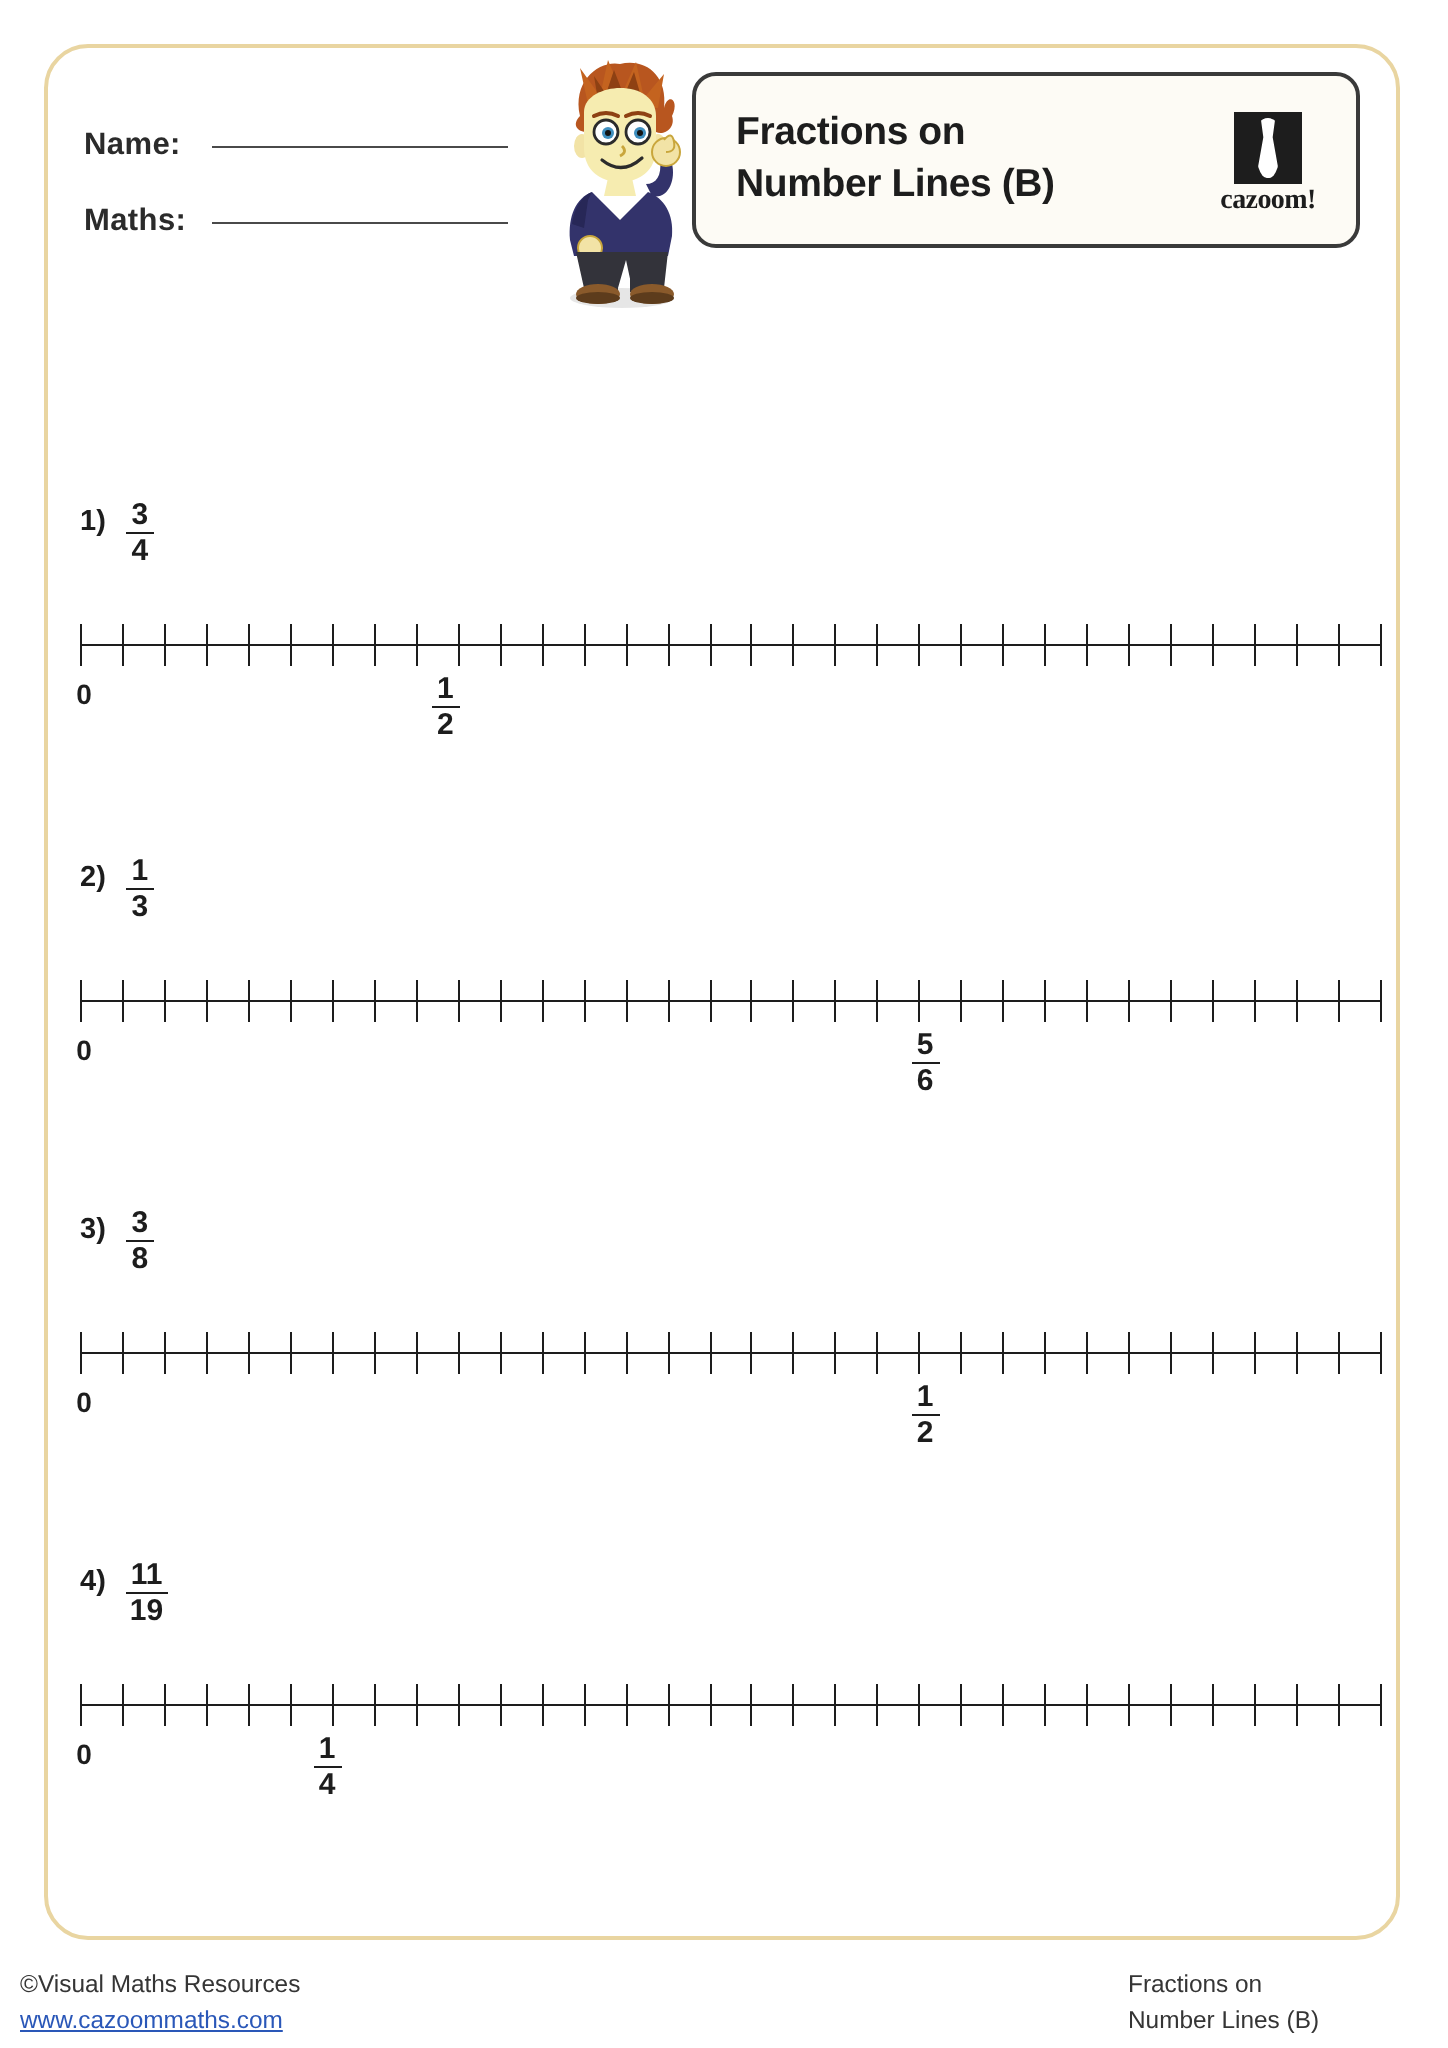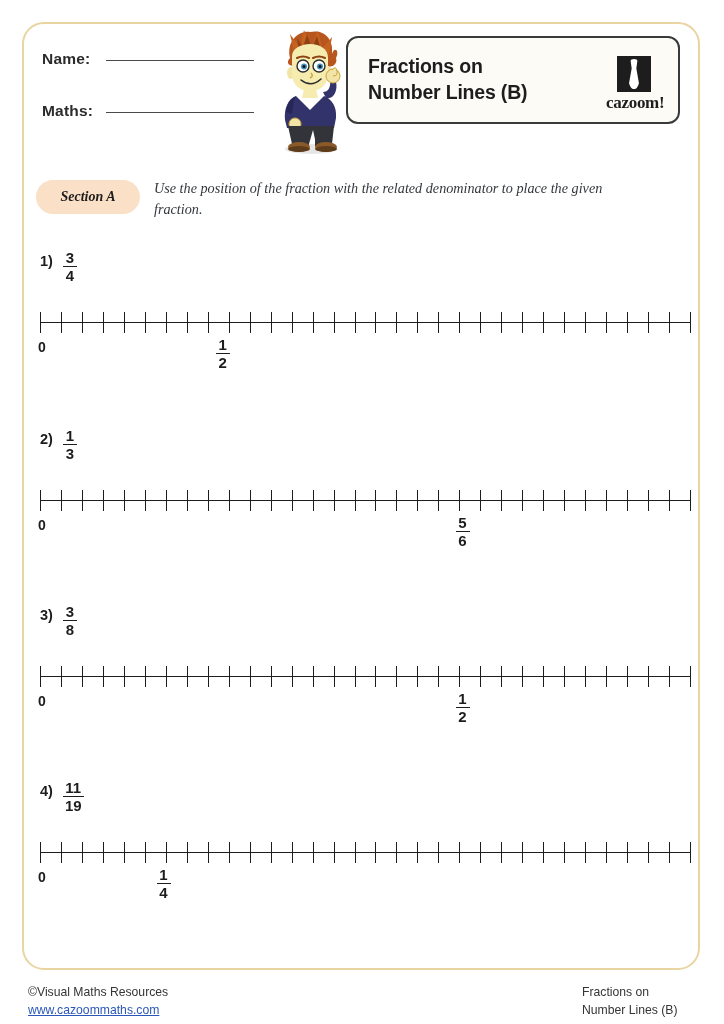--- a/index.html
+++ b/index.html
@@ -113,21 +113,21 @@
     width: 13px;
     height: 30px;
     background: #ffffff;
     border-radius: 50% 50% 45% 45% / 28% 28% 60% 60%;
     clip-path: polygon(22% 0%, 78% 0%, 68% 32%, 96% 100%, 4% 100%, 32% 32%);
   }
   #logo-word {
     text-align: center;
     font-family: "Liberation Serif", serif;
     font-weight: bold;
-    font-size: 17px;
+    font-size: 14px;
     color: #1d1d1d;
     letter-spacing: -0.3px;
     margin-top: 1px;
   }
 
   
   #section-bar {
     position: absolute;
     left: 0;
     top: 152px;
@@ -240,21 +240,21 @@
   }
   .axis-frac {
     position: absolute;
     top: 28px;
     transform: translateX(-50%);
   }
 
   
   #footer {
     position: absolute;
-    left: 28px;
+    left: 10px;
     top: 984px;
     width: 676px;
     height: 40px;
   }
   #footer-left {
     position: absolute;
     left: 0;
     top: 0;
     font-size: 12.2px;
     color: #353535;
@@ -276,21 +276,21 @@
     width: 120px;
   }
 </style>
 </head>
 <body>
 
 <div id="page-frame">
 
   <div id="header">
 
-    <div class="field-row" style="left:18px; top:26px;">
+    <div class="field-row" style="left:18px; top:40px;">
       <span class="field-label">Name:</span>
       <span class="field-rule"></span>
     </div>
 
 
     <div class="field-row" style="left:18px; top:78px;">
       <span class="field-label">Maths:</span>
       <span class="field-rule"></span>
     </div>
 
@@ -349,24 +349,20 @@
         <div>Fractions on</div>
         <div>Number Lines (B)</div>
       </div>
       <div id="logo">
         <div id="logo-mark"></div>
         <div id="logo-word">cazoom!</div>
       </div>
     </div>
   </div>
 
-  <div id="section-bar">
-    <div id="section-badge">Section A</div>
-    <div id="section-instruction">Use the position of the fraction with the related denominator to place the given fraction.</div>
-  </div>
 
   <div class="question" id="q0" style="top:226px; height:160px;">
     <div class="q-head">
       <span class="q-num">1)</span>
       <span class="frac">
         <span class="num">3</span>
         <span class="bar"></span>
         <span class="den">4</span>
       </span>
     </div>

